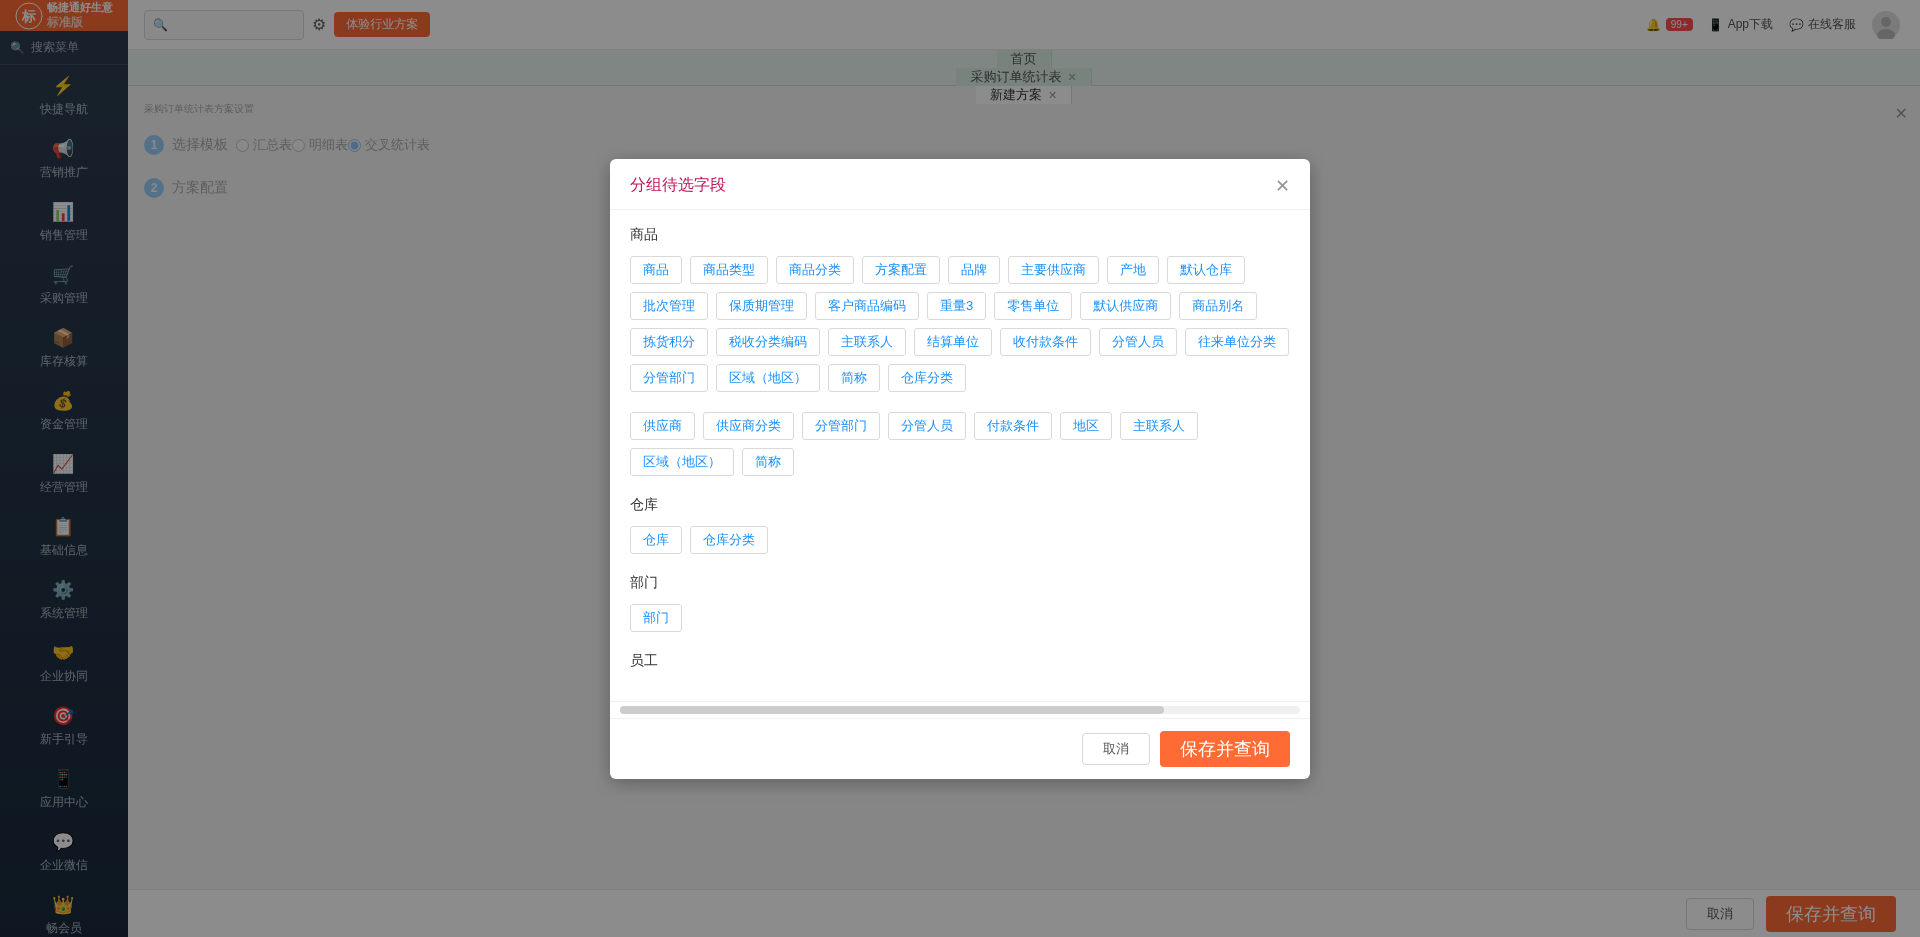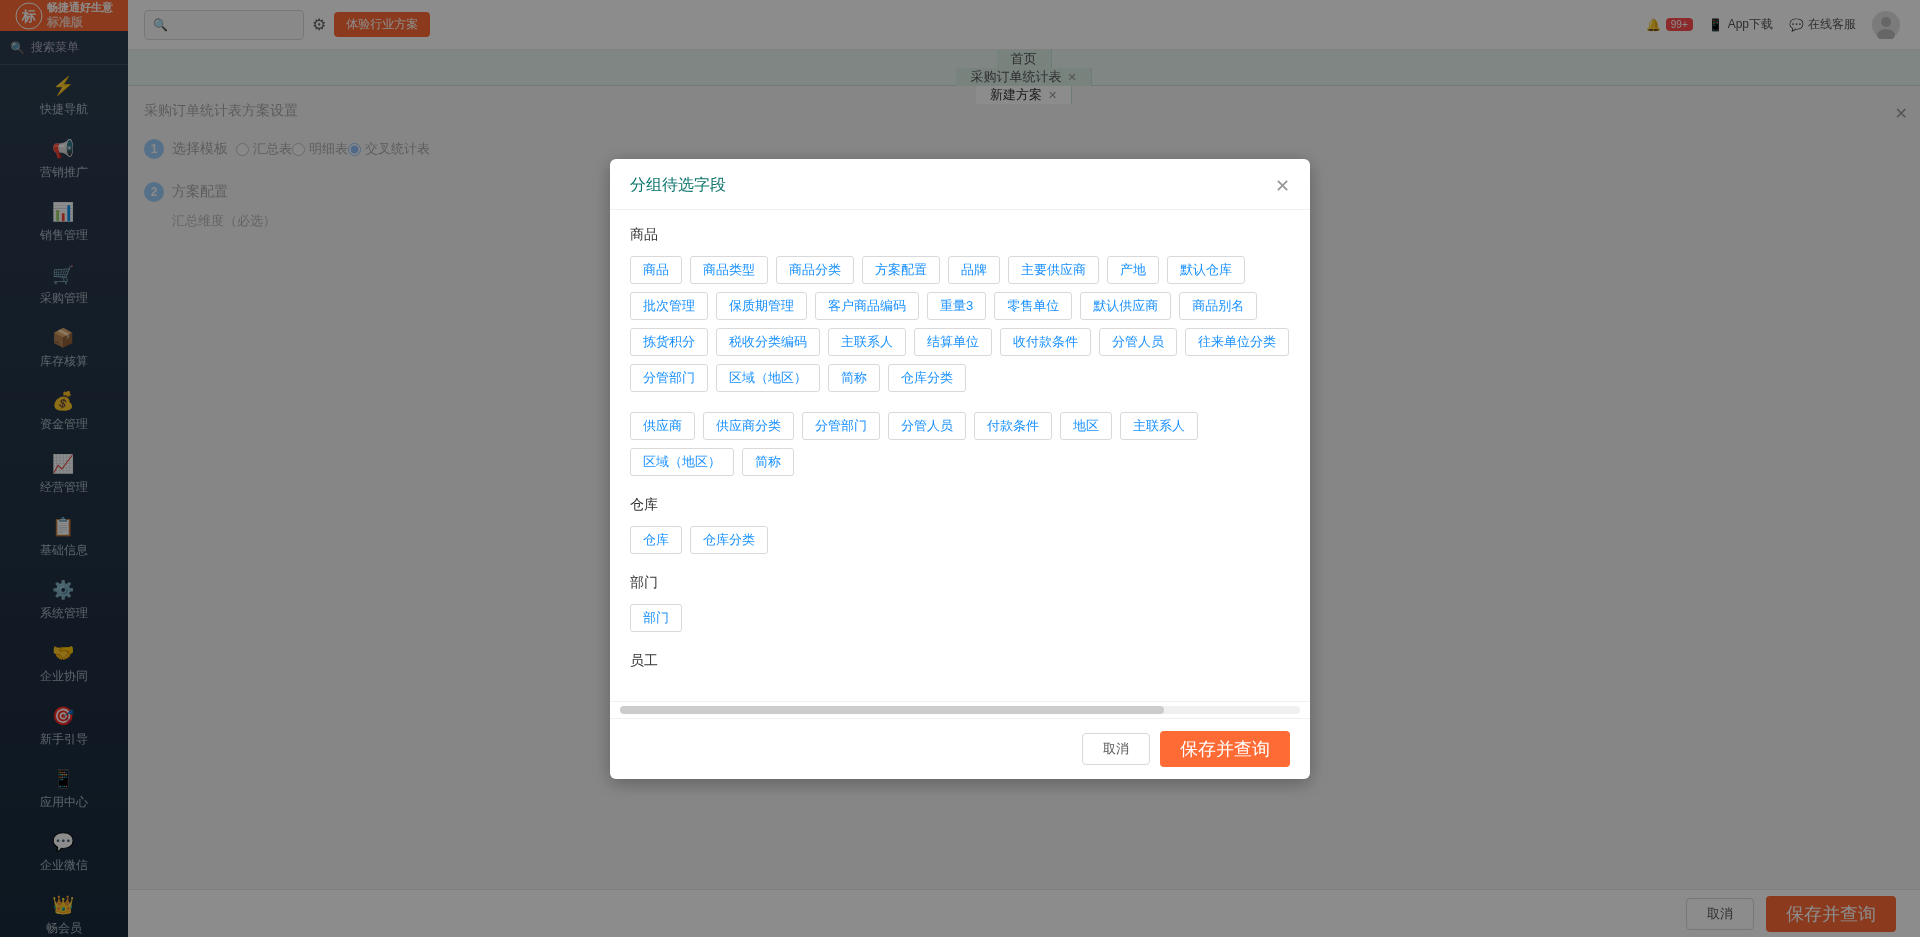--- a/index.html
+++ b/index.html
@@ -67,21 +67,21 @@
     }
     .tab.active { background: #fff; color: #333; font-weight: 500; }
     .tab-close { color: #999; font-size: 11px; }
     .tabbar-close { margin-left: auto; padding: 0 12px; font-size: 16px; color: #999; cursor: pointer; }
 
     
     .main-content {
       position: fixed; left: 128px; top: 86px; right: 0; bottom: 0;
       background: #f5f5f5; overflow: auto; padding: 16px;
     }
-    .page-title { font-size: 14px; color: #333; margin-bottom: 12px; }
+    .page-title { font-size: 10px; color: #333; margin-bottom: 12px; }
 
     
     .bg-form { opacity: 0.4; }
     .step-section { margin-bottom: 16px; }
     .step-header {
       display: flex; align-items: center; gap: 8px; margin-bottom: 10px;
     }
     .step-num {
       width: 20px; height: 20px; border-radius: 50%; background: #1890ff;
       color: white; display: flex; align-items: center; justify-content: center;
@@ -99,21 +99,21 @@
     }
     .modal {
       background: #fff; border-radius: 6px; width: 700px; max-height: 620px;
       display: flex; flex-direction: column; position: relative;
       box-shadow: 0 4px 20px rgba(0,0,0,0.3);
     }
     .modal-header {
       padding: 16px 20px 12px; border-bottom: 1px solid #f0f0f0;
       display: flex; align-items: center; justify-content: space-between;
     }
-    .modal-title { font-size: 16px; font-weight: 500; color: #0f766e; }
+    .modal-title { font-size: 16px; font-weight: 500; color: #be185d; }
     .modal-close { cursor: pointer; color: #999; font-size: 18px; }
     .modal-body { flex: 1; overflow-y: auto; padding: 16px 20px; }
     .modal-footer {
       padding: 12px 20px; border-top: 1px solid #f0f0f0;
       display: flex; align-items: center; justify-content: flex-end; gap: 10px;
     }
 
     
     .field-section { margin-bottom: 20px; }
     .field-section-title {
@@ -303,23 +303,20 @@
             <input type="radio" name="template" checked="" style=""> 
               <span>交叉统计表</span>
           </label>
         </div>
       </div>
     </div>
     <div class="step-section">
       <div class="step-header">
         <div class="step-num">2</div>
         <div class="step-title">方案配置</div>
-      </div>
-      <div style="padding-left:28px;color:#555;margin-bottom:8px;">
-        <span>汇总维度（必选）</span>
       </div>
     </div>
   </div>
 </div>
 
 <div class="modal-overlay">
   <div class="modal">
     <div class="modal-header">
       <span class="modal-title">分组待选字段</span>
       <span class="modal-close">✕</span>

